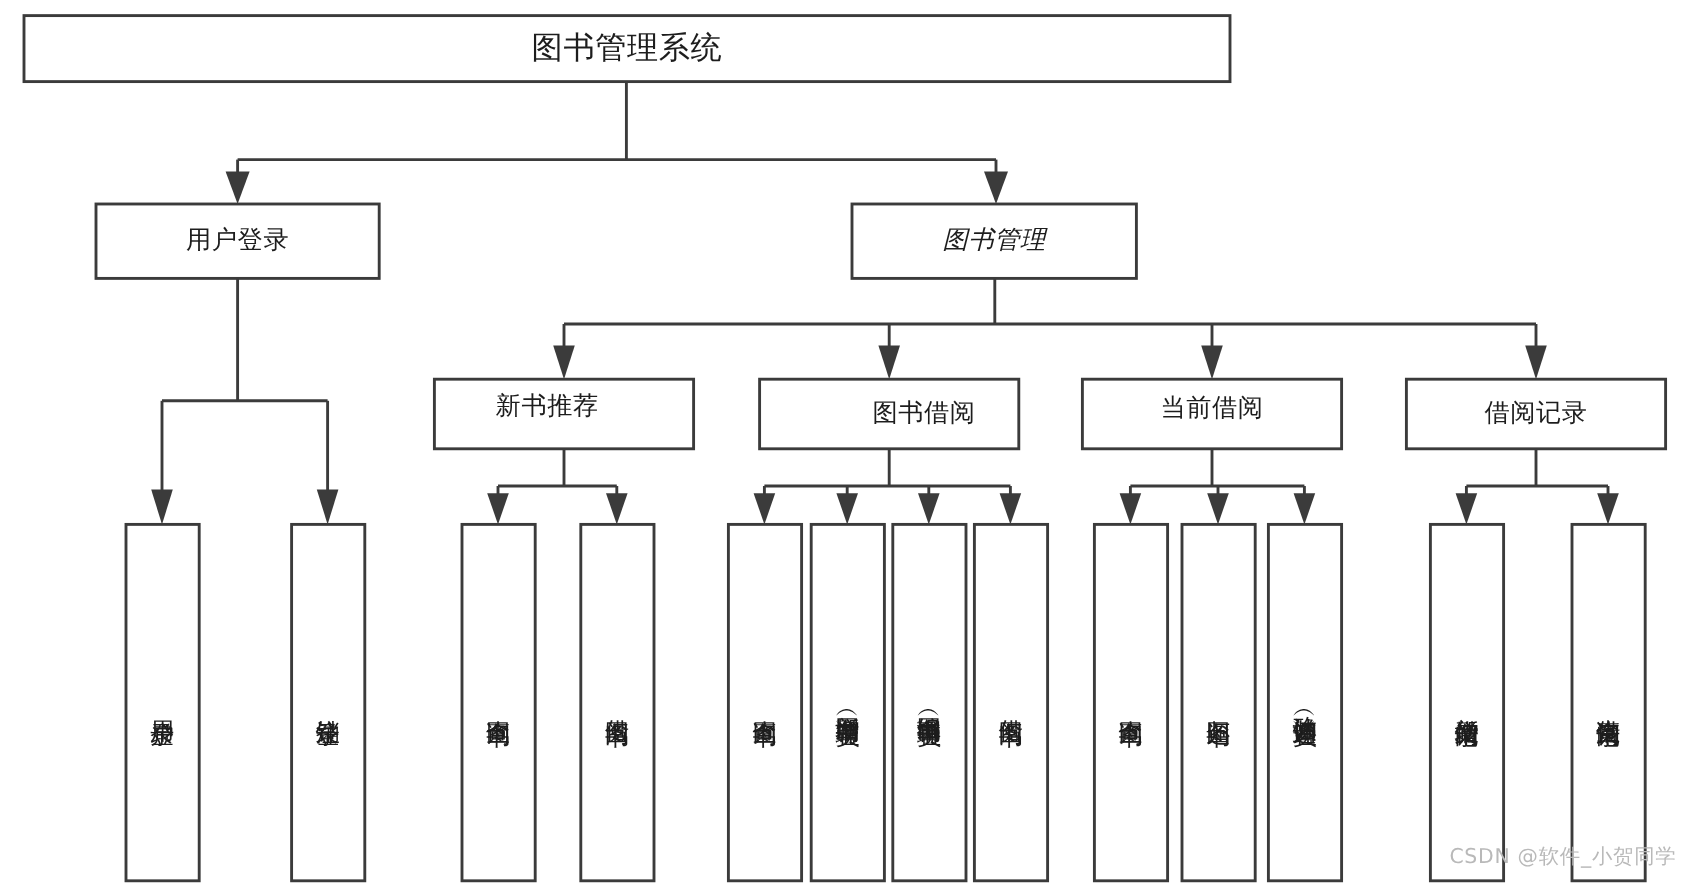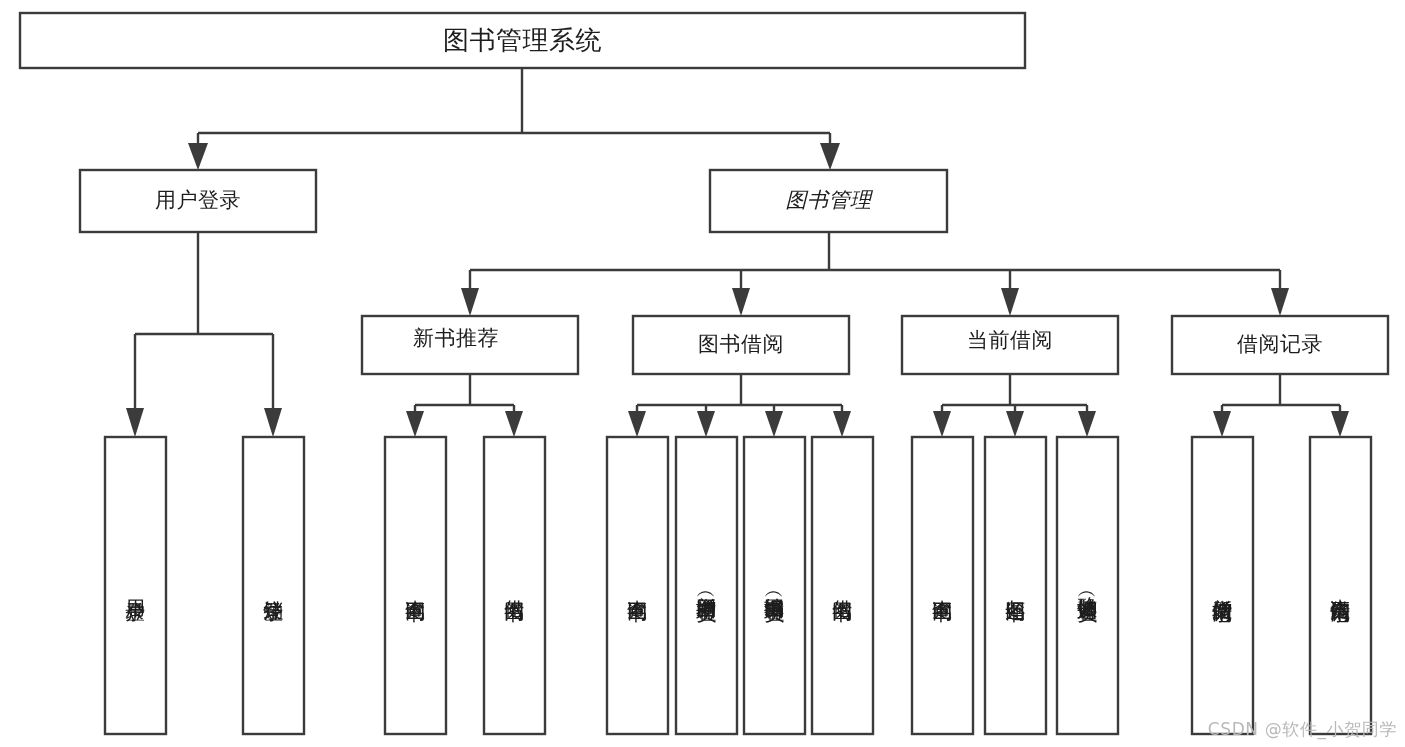--- a/index.html
+++ b/index.html
@@ -67,21 +67,21 @@
     letter-spacing: 1px;
     white-space: nowrap;
     pointer-events: none;
   }
   .title-label {
     font-size: 26px;
   }
   .watermark {
     position: absolute;
     right: 8px;
-    bottom: 6px;
+    bottom: 22px;
     font-size: 17px;
     color: #b9b9b9;
     letter-spacing: 0.6px;
     white-space: nowrap;
     pointer-events: none;
   }
 </style>
 </head>
 <body>
 
@@ -185,21 +185,21 @@
       <rect class="node-rect" id="r-lf-12" x="1310" y="437" width="61" height="297"></rect>
     </g>
   </svg>
 
   <div class="node-label-h title-label" id="t-root" style="left: 20px; top: 13px; width: 1005px; height: 55px;">图书管理系统</div>
 
   <div class="node-label-h" id="t-l2-0" style="left: 80px; top: 170px; width: 236px; height: 62px;">用户登录</div>
   <div class="node-label-h" id="t-l2-1" style="left: 710px; top: 170px; width: 237px; height: 62px; font-style: italic;">图书管理</div>
 
   <div class="node-label-h" id="t-l3-0" style="left: 348px; top: 316px; width: 216px; height: 46px;">新书推荐</div>
-  <div class="node-label-h" id="t-l3-1" style="left: 633px; top: 316px; width: 216px; height: 58px;">图书借阅</div>
+  <div class="node-label-h" id="t-l3-1" style="left: 633px; top: 316px; width: 216px; height: 58px; padding-left: 29px;">图书借阅</div>
   <div class="node-label-h" id="t-l3-2" style="left: 902px; top: 312px; width: 216px; height: 58px;">当前借阅</div>
   <div class="node-label-h" id="t-l3-3" style="left: 1172px; top: 316px; width: 216px; height: 58px;">借阅记录</div>
 
   <div class="node-label-v" id="t-lf-0" style="left: 105px; top: 437px; width: 61px; height: 297px;">用户登录</div>
   <div class="node-label-v" id="t-lf-1" style="left: 243px; top: 437px; width: 61px; height: 297px;">注销登录</div>
   <div class="node-label-v" id="t-lf-2" style="left: 385px; top: 437px; width: 61px; height: 297px;">查询图书</div>
   <div class="node-label-v" id="t-lf-3" style="left: 484px; top: 437px; width: 61px; height: 297px;">借阅图书</div>
   <div class="node-label-v" id="t-lf-4" style="left: 607px; top: 437px; width: 61px; height: 297px;">查询图书</div>
   <div class="node-label-v" id="t-lf-5" style="left: 676px; top: 437px; width: 61px; height: 297px;">新增图书（管理员）</div>
   <div class="node-label-v" id="t-lf-6" style="left: 744px; top: 437px; width: 61px; height: 297px;">编辑图书（管理员）</div>

